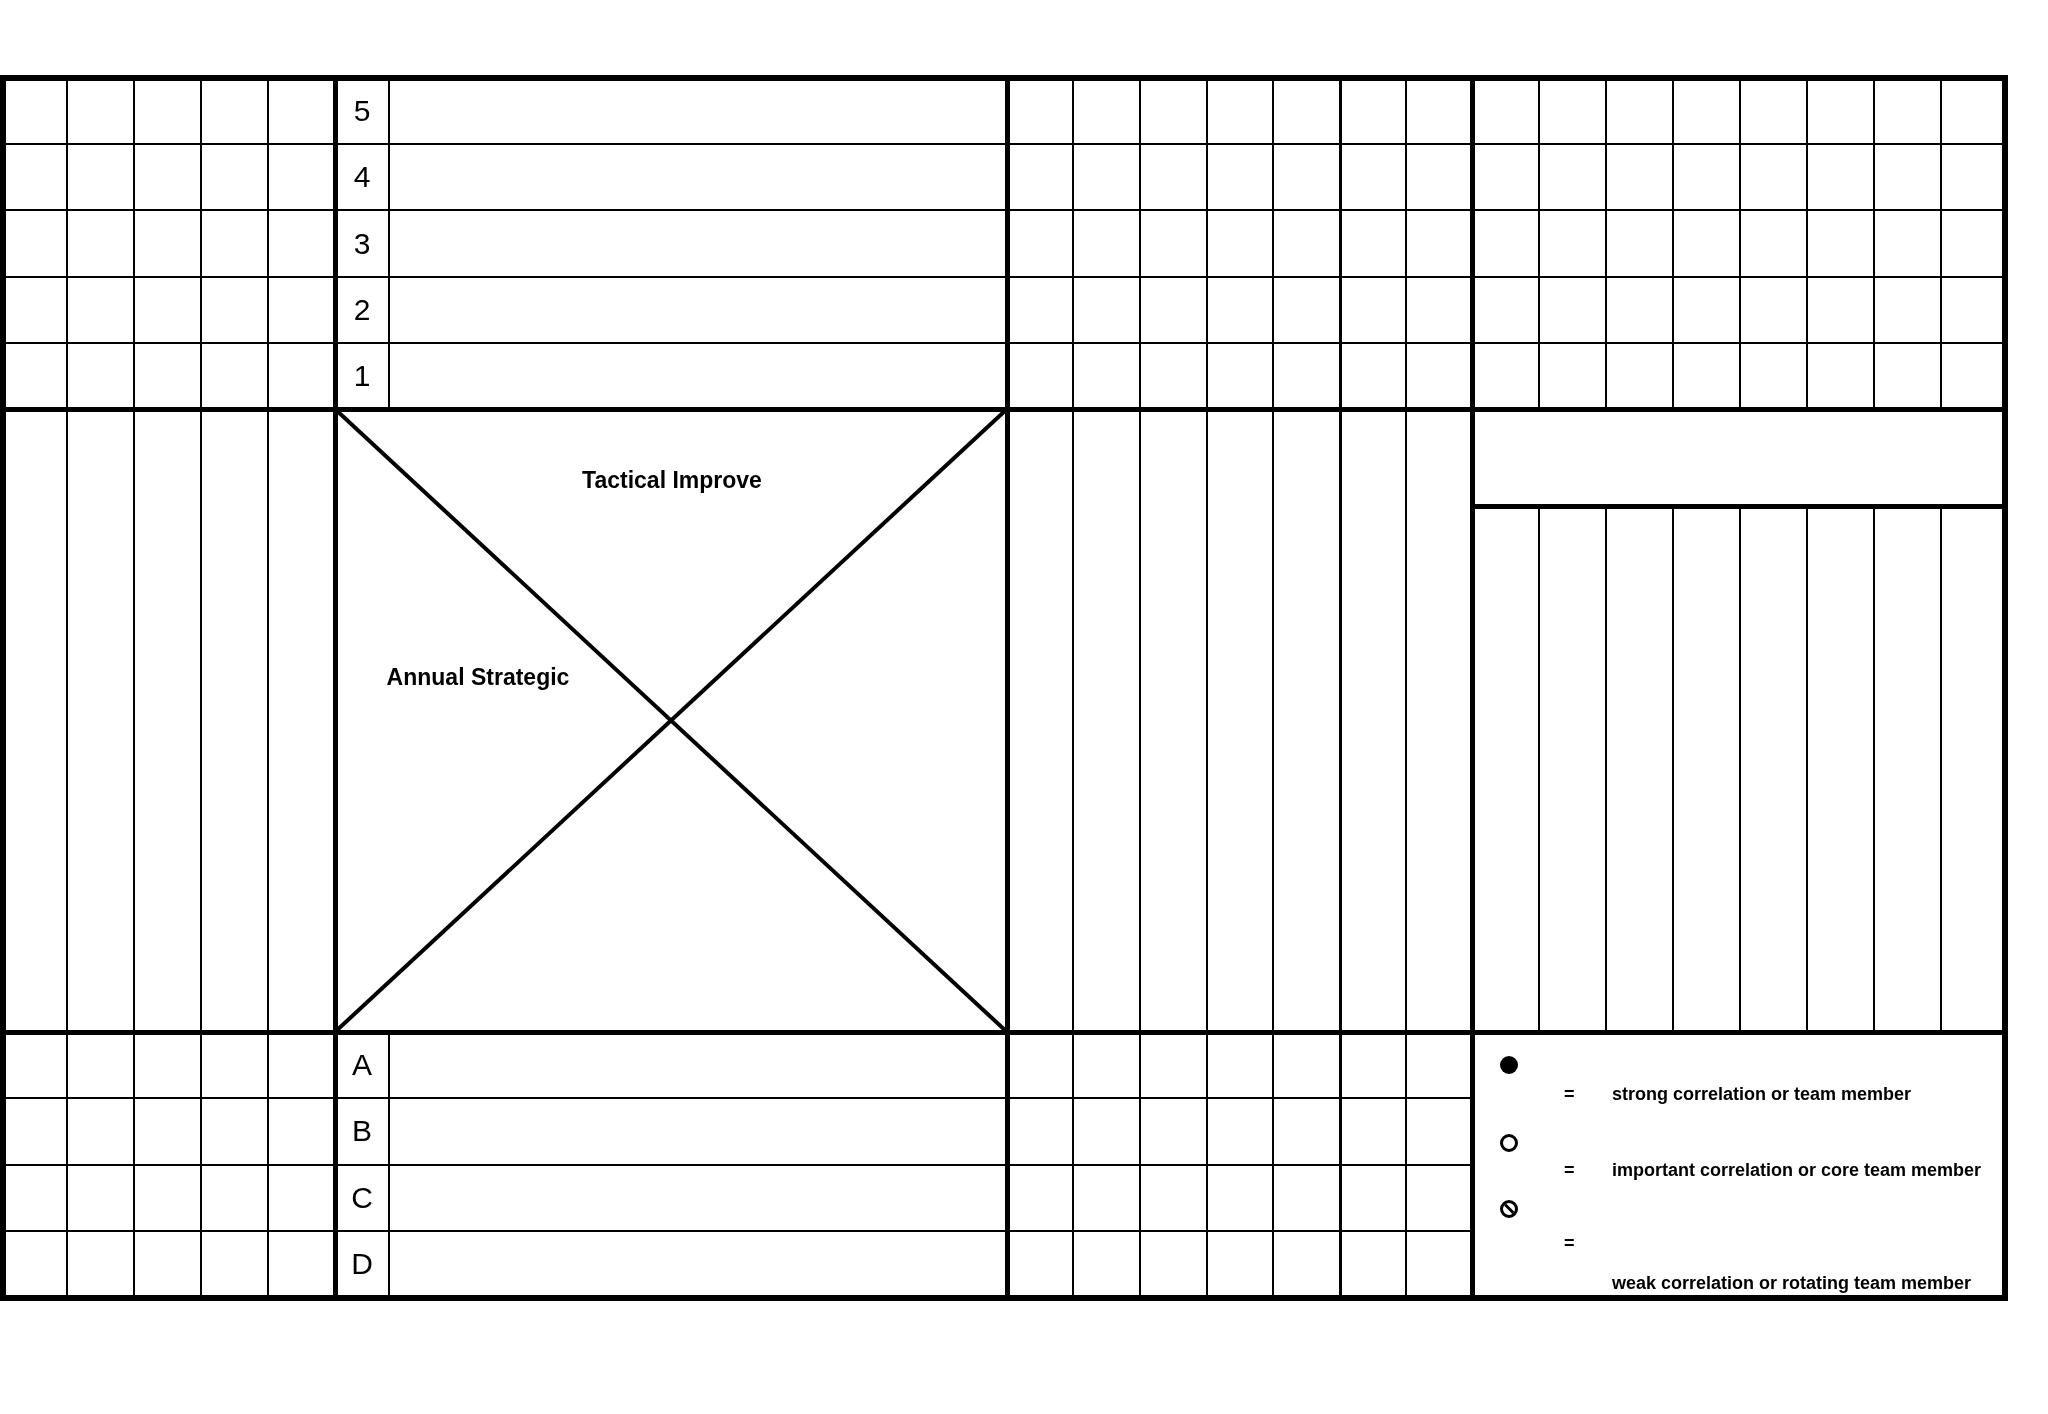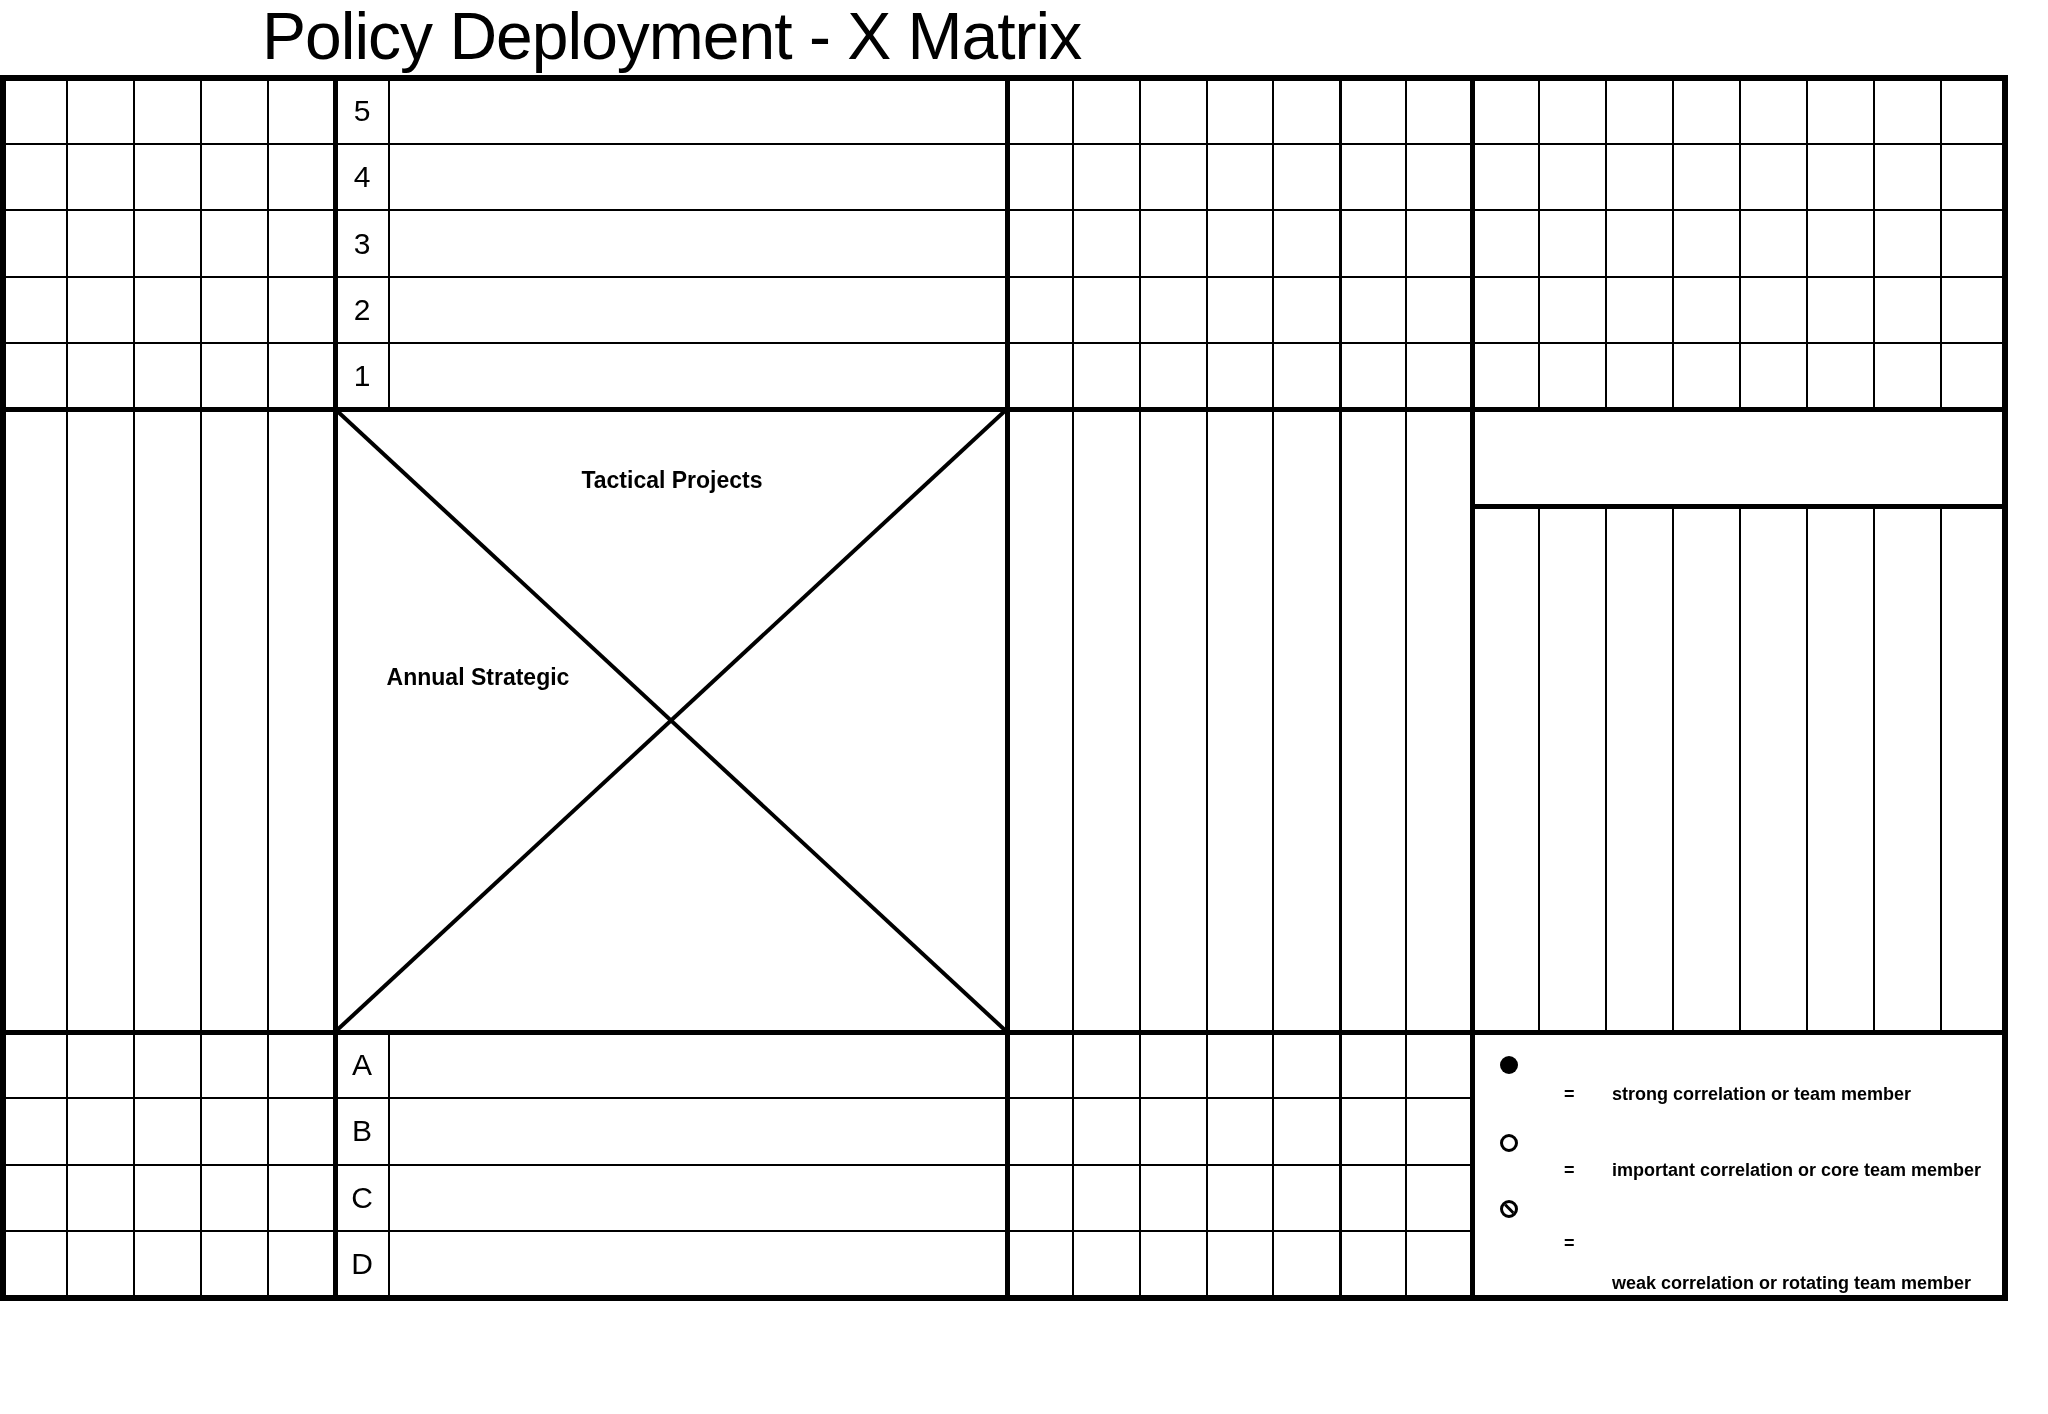--- a/index.html
+++ b/index.html
@@ -64,21 +64,20 @@
     font-size:18px;font-weight:bold;line-height:22px;
     white-space:nowrap;
   }
   .xsvg{position:absolute;left:335px;top:409px;pointer-events:none;}
 </style>
 </head>
 <body>
 
 <div class="canvas">
 
-  <div class="page-title">Policy Deployment - X Matrix</div>
 
 
   <div class="region" style="left:0;top:75px;width:335px;height:1226px"></div>
   <div class="region" style="left:389px;top:75px;width:618px;height:334px"></div>
   <div class="region" style="left:389px;top:1032px;width:618px;height:269px"></div>
   <div class="region" style="left:1007px;top:75px;width:465px;height:1226px"></div>
   <div class="region" style="left:1472px;top:506px;width:536px;height:526px"></div>
 
   <div id="gridlines">
       <div class="gl" style="left: 66px; top: 75px; width: 2px; height: 1226px;"></div>
@@ -133,21 +132,21 @@
   <div class="row-label" style="top:160px">4</div>
   <div class="row-label" style="top:227px">3</div>
   <div class="row-label" style="top:293px">2</div>
   <div class="row-label" style="top:359px">1</div>
 
   <div class="row-label" style="top:1048px">A</div>
   <div class="row-label" style="top:1114px">B</div>
   <div class="row-label" style="top:1181px">C</div>
   <div class="row-label" style="top:1247px">D</div>
 
-  <div class="quad-label" style="left:472px;top:467px;width:400px">Tactical Projects</div>
+  <div class="quad-label" style="left:472px;top:467px;width:400px">Tactical Improve</div>
   <div class="quad-label" style="left:328px;top:664px;width:300px">Annual Strategic</div>
 
   <div>
     <span class="sym sym-filled" style="left:1500px;top:1056px"></span>
     <span class="legend-eq" style="top:1083px">=</span>
     <span class="legend-text" style="top:1083px">strong correlation or team member</span>
 
     <span class="sym sym-open" style="left:1500px;top:1134px"></span>
     <span class="legend-eq" style="top:1159px">=</span>
     <span class="legend-text" style="top:1159px">important correlation or core team member</span>

